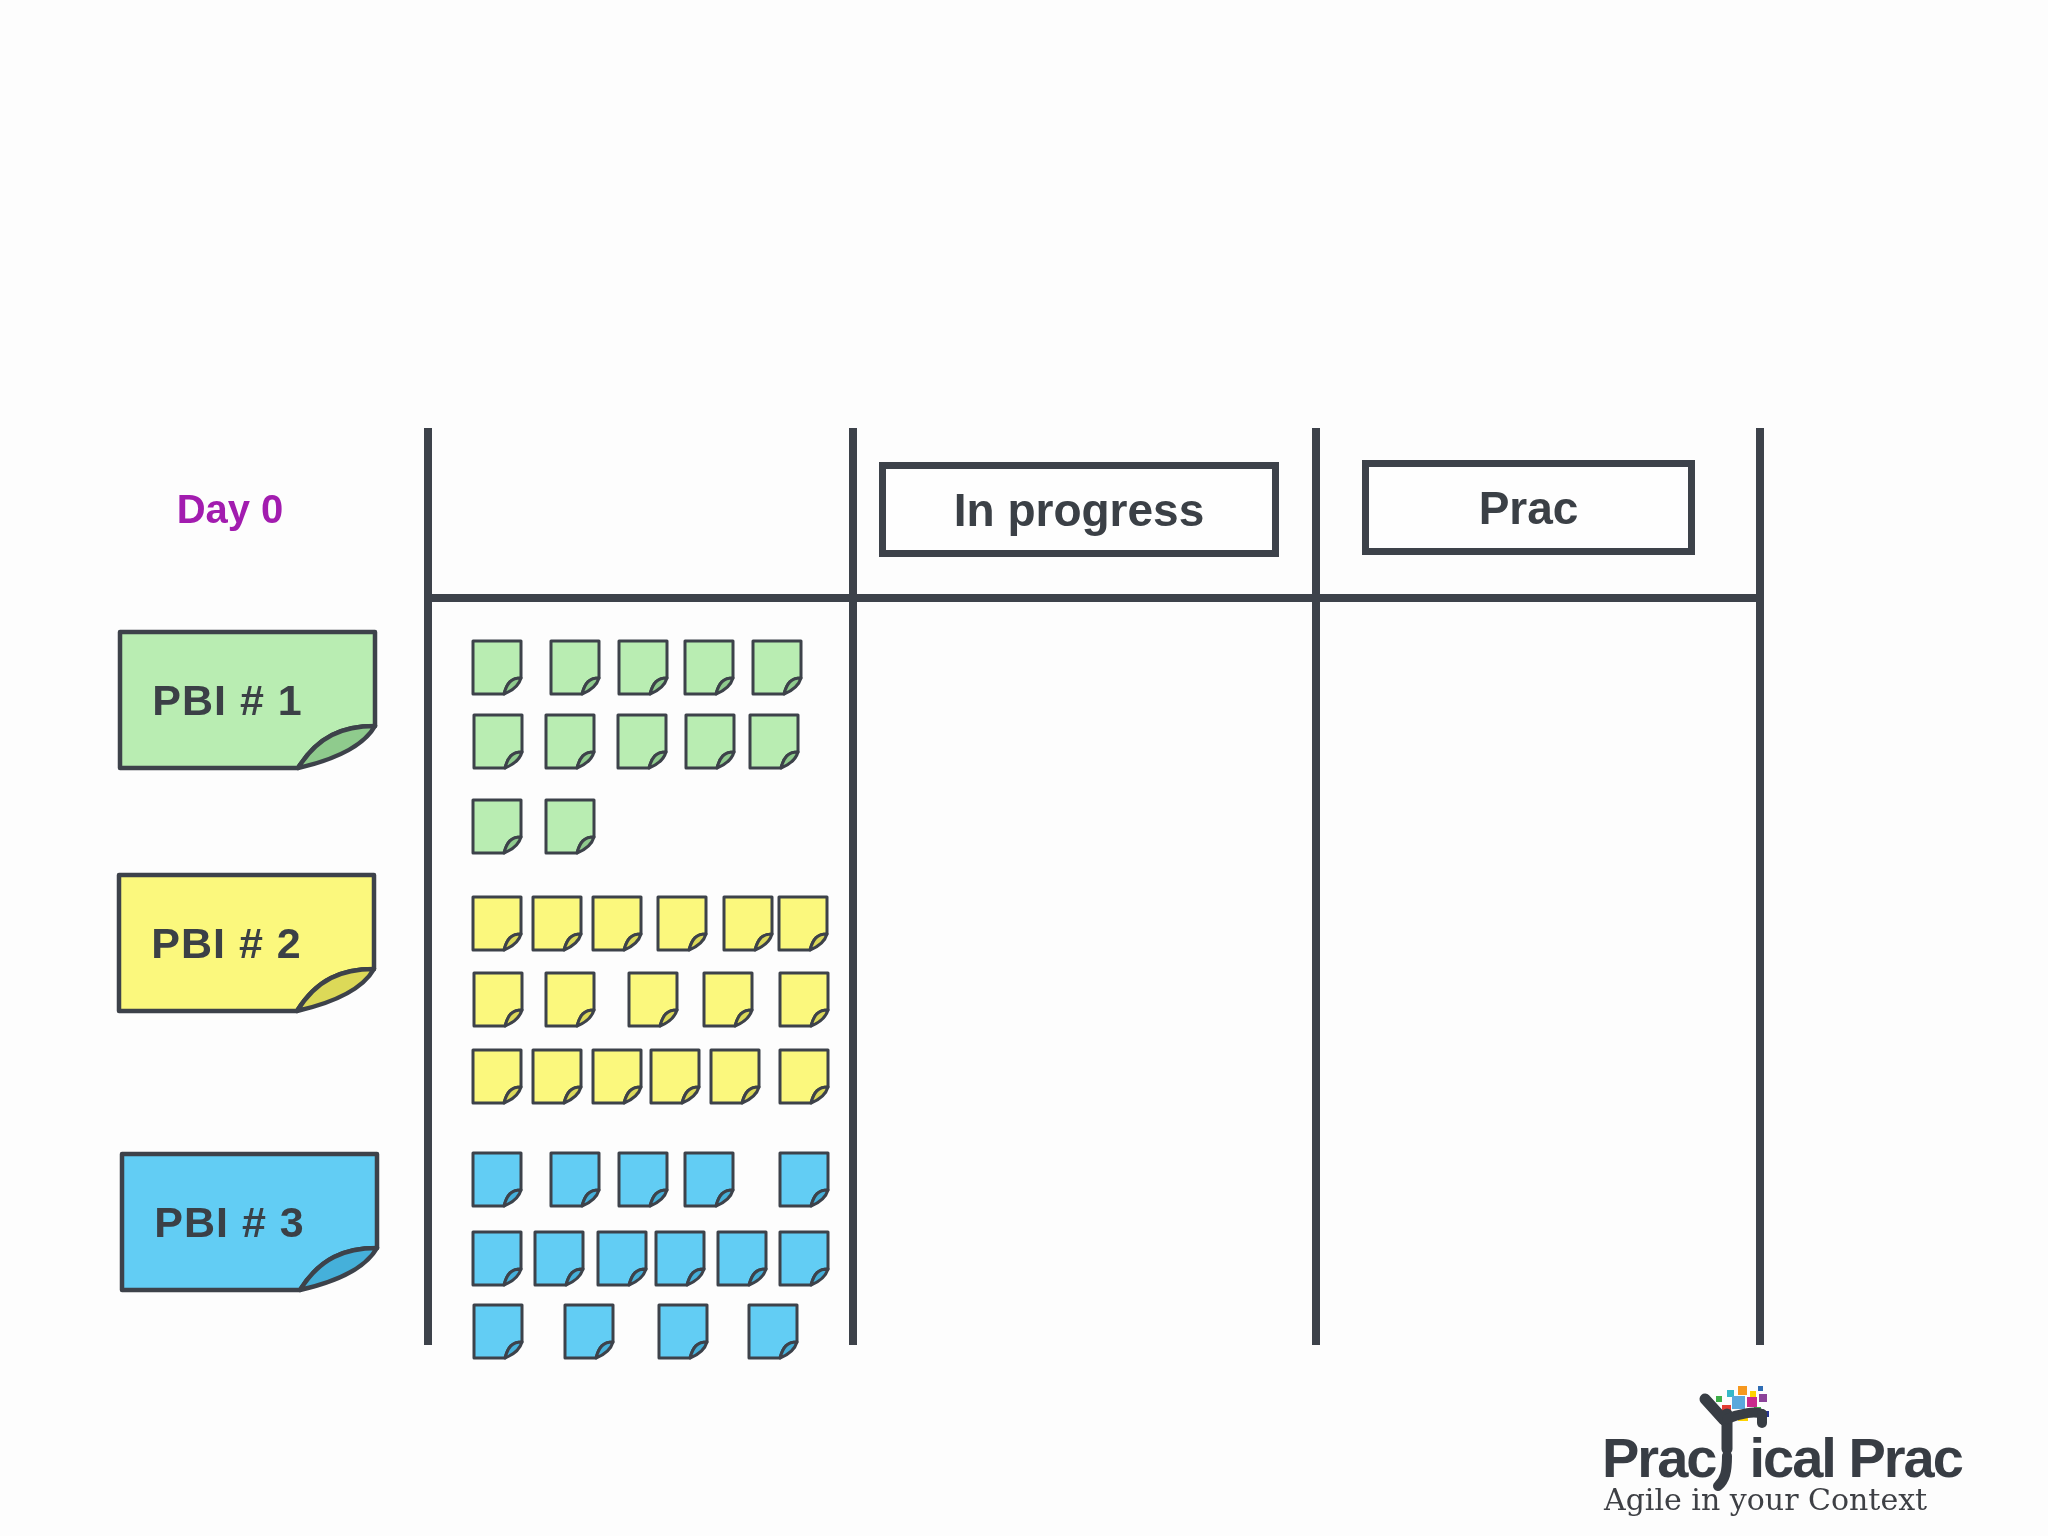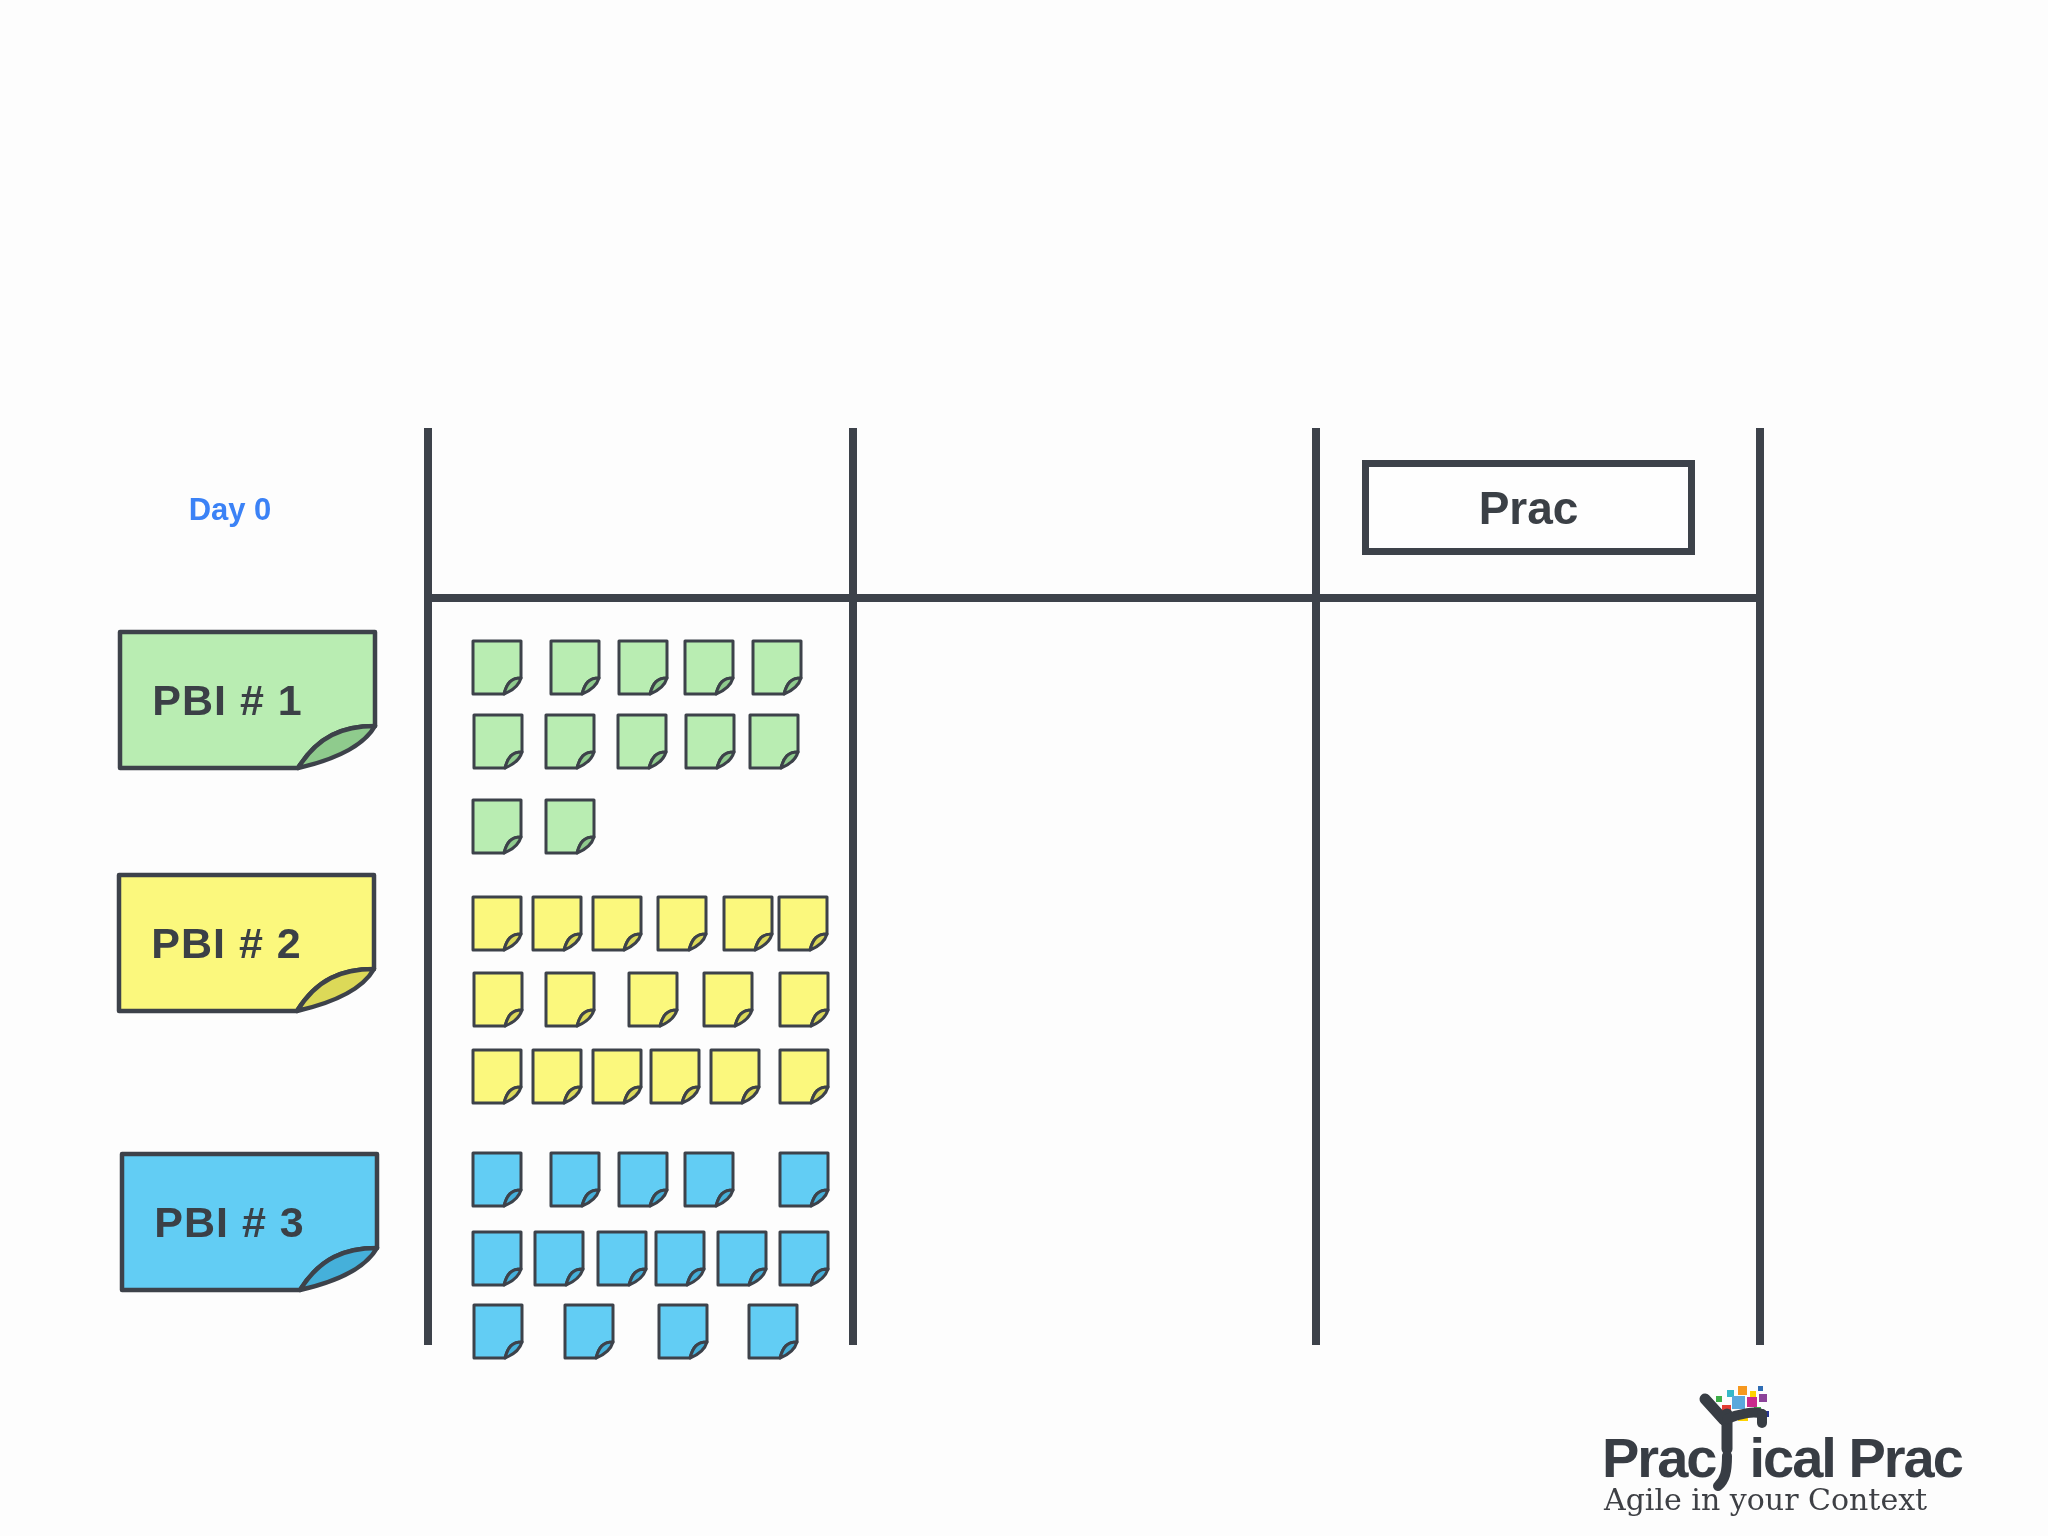--- a/index.html
+++ b/index.html
@@ -9,21 +9,21 @@
     background:#fdfdfd;
     overflow:hidden;
     font-family:"Liberation Sans", sans-serif;
     color:#3d424a;
   }
   .vline{position:absolute;width:8px;background:#3d424a;top:428px;height:917px;}
   .hline{position:absolute;height:8px;background:#3d424a;left:424px;width:1340px;top:594px;}
   .day-label{
     position:absolute;left:110px;top:462px;width:240px;height:95px;
     display:flex;align-items:center;justify-content:center;
-    font-size:31px;font-weight:bold;color:#3b82f6;
+    font-size:40px;font-weight:bold;color:#a21caf;
   }
   .col-header{
     position:absolute;height:95px;box-sizing:border-box;
     background:#fefefe;border:7px solid #3d424a;
     display:flex;align-items:center;justify-content:center;
     font-size:46px;font-weight:bold;color:#3b4046;
   }
   .col-header.todo{left:477px;top:462px;width:330px;}
   .col-header.inprogress{left:879px;top:462px;width:400px;}
   .col-header.done{left:1362px;top:460px;width:333px;}
@@ -59,20 +59,21 @@
 
 <div class="canvas">
 
   <div class="vline" style="left:424px"></div>
   <div class="vline" style="left:849px"></div>
   <div class="vline" style="left:1312px"></div>
   <div class="vline" style="left:1756px"></div>
   <div class="hline"></div>
 
   <div class="day-label">Day 0</div>
+  <div class="col-header inprogress">In progress</div>
   <div class="col-header done">Prac</div>
 
   <div class="pbi-card" style="left:118px;top:630px">
       <svg width="259" height="145" viewBox="0 0 259 145">
         <path d="M2 2 H257 V96 C225 96 200 106 180 138 H2 Z" fill="#b9edb2" stroke="#3d424a" stroke-width="4.5" stroke-linejoin="round"></path>
         <path d="M257 96 C225 96 200 106 180 138 C215 130 245 117 257 96 Z" fill="#8fcb8d" stroke="#3d424a" stroke-width="4.5" stroke-linejoin="round"></path>
       </svg>
     <span class="pbi-label">PBI # 1</span>
   </div>
   <div class="pbi-card" style="left:117px;top:873px">

